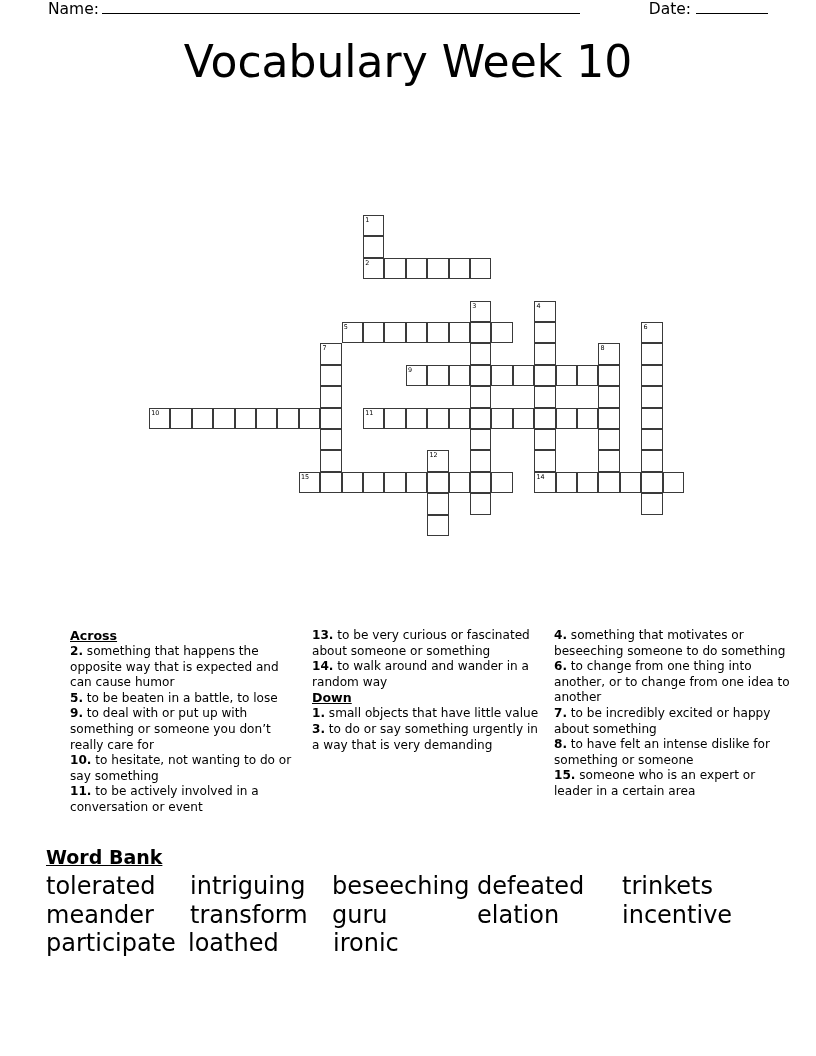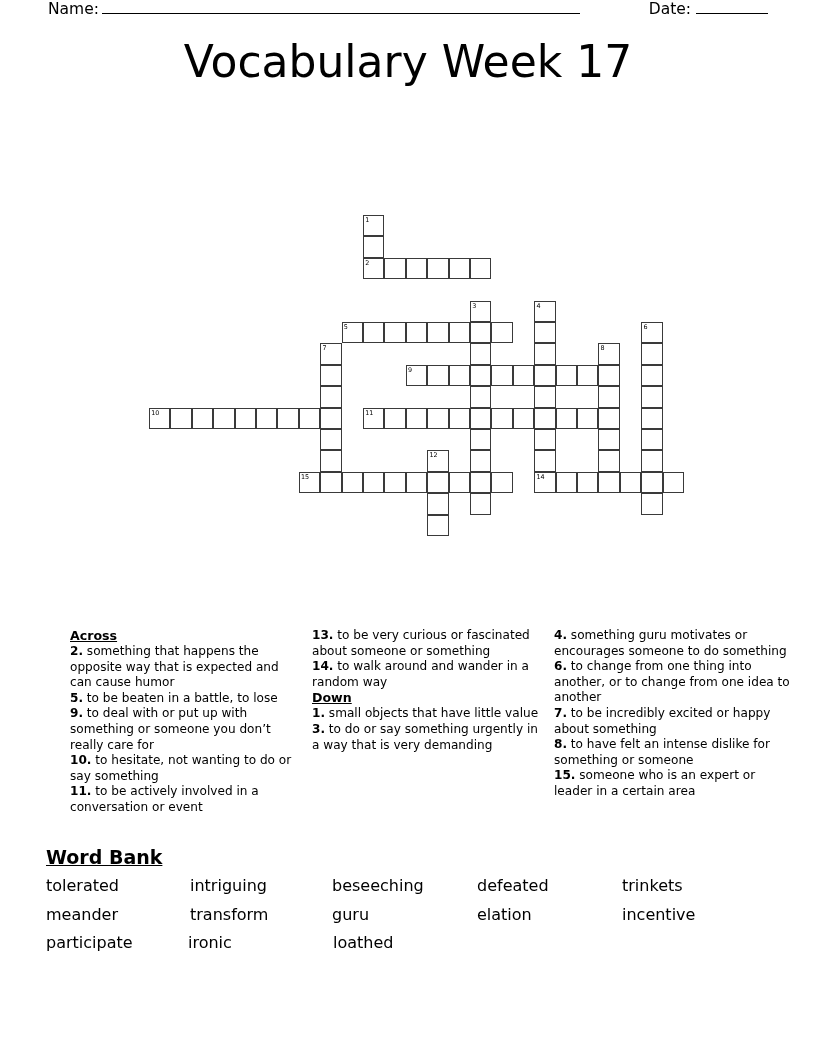--- a/index.html
+++ b/index.html
@@ -129,21 +129,21 @@
     left: 46px;
     top: 872px;
     width: 724px;
   }
   .wb-row {
     display: flex;
     height: 28.6px;
     align-items: flex-start;
   }
   .wb-word {
-    font-size: 16px;
+    font-size: 24px;
     line-height: 28px;
     font-family: "DejaVu Sans", sans-serif;
     white-space: nowrap;
   }
   .wb-w0 { width: 144px; }
   .wb-w1 { width: 142px; }
   .wb-w2 { width: 145px; }
   .wb-w3 { width: 145px; }
   .wb-w4 { width: 140px; }
 </style>
@@ -151,21 +151,21 @@
 <body>
 
 <div class="name-date-row">
   <span class="nd-label">Name:</span>
   <span class="nd-rule-long"></span>
   <span class="nd-spacer"></span>
   <span class="nd-label">Date:</span>
   <span class="nd-rule-short"></span>
 </div>
 
-<div class="page-title">Vocabulary Week 17</div>
+<div class="page-title">Vocabulary Week 10</div>
 
 <div id="crossword">
     <div class="cw-cell" style="left: 363px; top: 110px;"></div>
     <div class="cw-cell" style="left: 363px; top: 131.4px;"></div>
     <div class="cw-cell" style="left: 363px; top: 152.8px;"></div>
     <div class="cw-cell" style="left: 384.4px; top: 152.8px;"></div>
     <div class="cw-cell" style="left: 405.8px; top: 152.8px;"></div>
     <div class="cw-cell" style="left: 427.2px; top: 152.8px;"></div>
     <div class="cw-cell" style="left: 448.6px; top: 152.8px;"></div>
     <div class="cw-cell" style="left: 470px; top: 152.8px;"></div>
@@ -283,21 +283,21 @@
       <span class="clue"><b>11.</b><span> to be actively involved in a conversation or event</span></span>
     </div>
   <div class="clue-col c2">
       <span class="clue"><b>13.</b><span> to be very curious or fascinated about someone or something</span></span>
       <span class="clue"><b>14.</b><span> to walk around and wander in a random way</span></span>
       <span class="clue-head">Down</span>
       <span class="clue"><b>1.</b><span> small objects that have little value</span></span>
       <span class="clue"><b>3.</b><span> to do or say something urgently in a way that is very demanding</span></span>
     </div>
   <div class="clue-col c3">
-      <span class="clue"><b>4.</b><span> something guru motivates or encourages someone to do something</span></span>
+      <span class="clue"><b>4.</b><span> something that motivates or beseeching someone to do something</span></span>
       <span class="clue"><b>6.</b><span> to change from one thing into another, or to change from one idea to another</span></span>
       <span class="clue"><b>7.</b><span> to be incredibly excited or happy about something</span></span>
       <span class="clue"><b>8.</b><span> to have felt an intense dislike for something or someone</span></span>
       <span class="clue"><b>15.</b><span> someone who is an expert or leader in a certain area</span></span>
     </div>
 </div>
 
 <div class="wb-title">Word Bank</div>
 <div class="word-bank">
     <div class="wb-row">
@@ -309,17 +309,17 @@
     </div>
     <div class="wb-row">
       <span class="wb-word wb-w0">meander</span>
       <span class="wb-word wb-w1">transform</span>
       <span class="wb-word wb-w2">guru</span>
       <span class="wb-word wb-w3">elation</span>
       <span class="wb-word wb-w4">incentive</span>
     </div>
     <div class="wb-row">
       <span class="wb-word wb-w1">participate</span>
+      <span class="wb-word wb-w3">loathed</span>
       <span class="wb-word wb-w2">ironic</span>
-      <span class="wb-word wb-w3">loathed</span>
       <span class="wb-word wb-w4"></span>
     </div>
   </div>
 
 </body></html>

